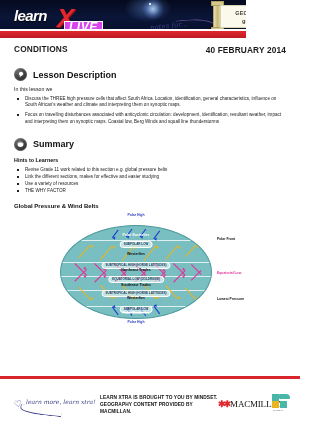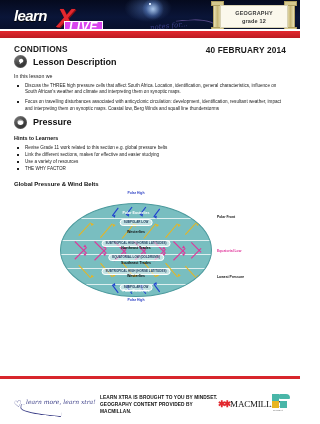--- a/index.html
+++ b/index.html
@@ -4,21 +4,21 @@
 <style>
   * { box-sizing: border-box; margin: 0; padding: 0; }
   html, body {
     width: 300px; height: 424px;
     font-family: "Liberation Sans", sans-serif;
     background: #ffffff; overflow: hidden;
   }
   .page { position: relative; width: 300px; height: 424px; background:#fff; }
 
   
-  .header { position: relative; width: 320px; height: 38px; overflow: hidden; }
+  .header { position: relative; width: 246px; height: 38px; overflow: hidden; }
   .sky {
     position: absolute; inset: 0;
     background:
       radial-gradient(1px 1px at 40px 6px, #ffffff 60%, transparent 61%),
       radial-gradient(1px 1px at 120px 10px, #dfe9ff 60%, transparent 61%),
       radial-gradient(1.2px 1.2px at 150px 4px, #ffffff 60%, transparent 61%),
       radial-gradient(1px 1px at 168px 18px, #cfe0ff 60%, transparent 61%),
       radial-gradient(1px 1px at 195px 8px, #ffffff 60%, transparent 61%),
       radial-gradient(1px 1px at 230px 22px, #bcd3ff 60%, transparent 61%),
       radial-gradient(1px 1px at 262px 6px, #ffffff 60%, transparent 61%),
@@ -89,21 +89,21 @@
   .roll-cap { position:absolute; width:13px; height:5px; background:#d6c98e; border:1px solid #b0a062; }
 
   
   .body { padding: 5px 14px 0 14px; }
   .doc-title {
     font-size:8.3px; font-weight:bold; color:#1a1a1a; letter-spacing:.15px; line-height:12px;
   }
   .title-row2 { display:flex; justify-content:space-between; align-items:flex-end; }
   .doc-date { font-size:8.3px; font-weight:bold; color:#1a1a1a; letter-spacing:.15px; }
 
-  .section-head { display:flex; align-items:center; gap:6px; margin-top:0; }
+  .section-head { display:flex; align-items:center; gap:6px; margin-top:13px; }
   .sec-icon {
     width:13px; height:13px; border-radius:50%;
     background: radial-gradient(circle at 35% 30%, #6f6f6f 0%, #2b2b2b 70%, #111 100%);
     display:flex; align-items:center; justify-content:center;
     color:#fff; font-size:8px; font-weight:bold; font-style:italic;
     box-shadow: inset 0 0 2px rgba(255,255,255,.5);
   }
   .sec-icon svg { display:block; }
   .sec-title { font-size:9px; font-weight:bold; color:#111; }
 
@@ -237,21 +237,21 @@
       <li>Focus on travelling disturbances associated with anticyclonic circulation: development, identification, resultant weather, impact and interpreting them on synoptic maps. Coastal low, Berg Winds and squall line thunderstorms</li>
     </ul>
 
     <div class="section-head">
       <span class="sec-icon">
         <svg width="9" height="9" viewBox="0 0 10 10">
             <ellipse cx="5" cy="5.4" rx="3.2" ry="2.4" fill="#fff"></ellipse>
             <path d="M1.6 4.6c.6-1.4 2-2.2 3.4-2.2s2.8.8 3.4 2.2" stroke="#fff" stroke-width=".8" fill="none"></path>
           </svg>
       </span>
-      <span class="sec-title">Pressure</span>
+      <span class="sec-title">Summary</span>
     </div>
 
     <div class="hints">Hints to Learners</div>
 
     <ul class="bullets tight">
       <li>Revise Grade 11 work related to this section e.g. global pressure belts</li>
       <li>Link the different sections, makes for effective and easier studying</li>
       <li>Use a variety of resources</li>
       <li>THE WHY FACTOR</li>
     </ul>

